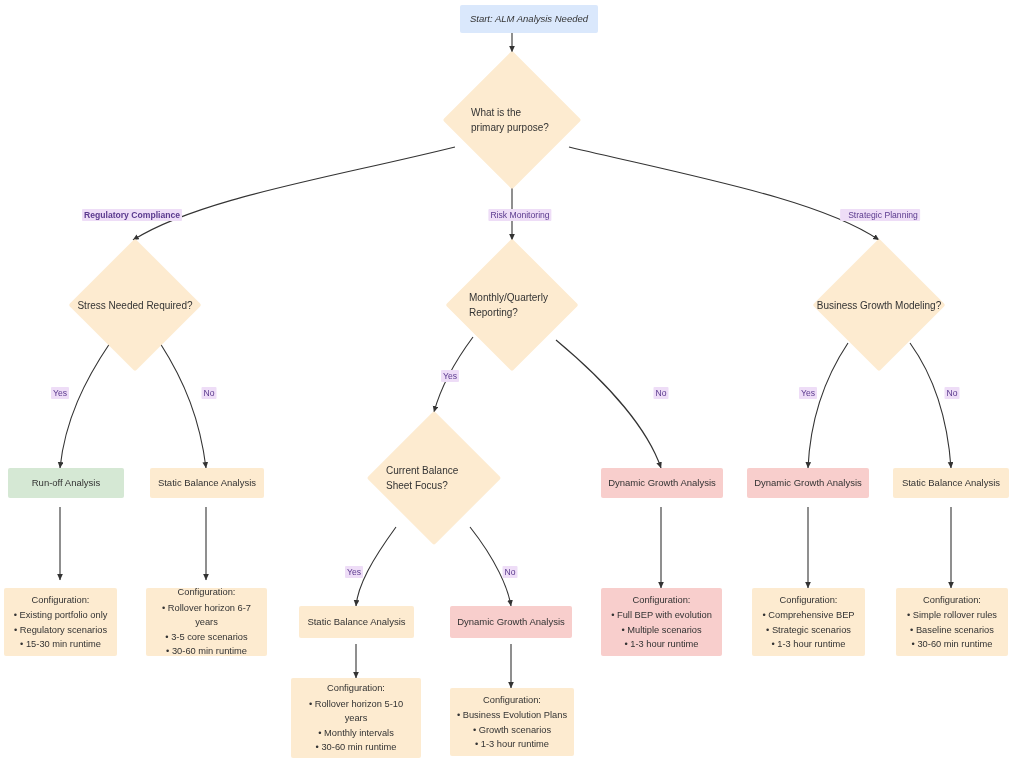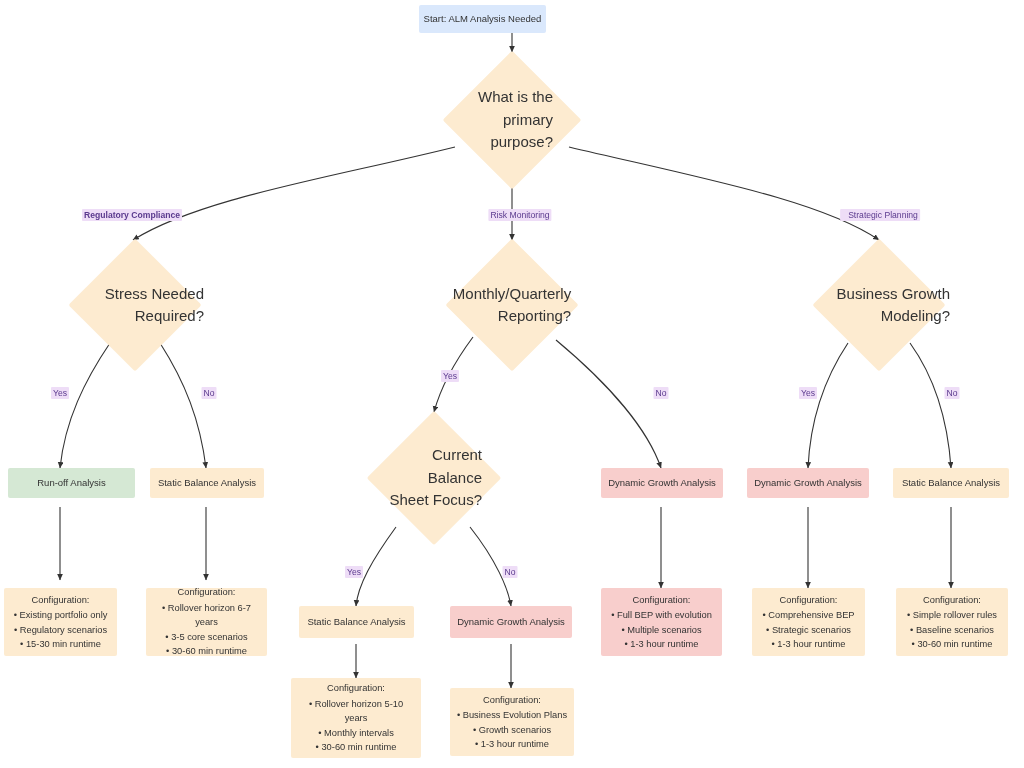--- a/index.html
+++ b/index.html
@@ -61,22 +61,22 @@
     border-radius: 2px;
   }
   .diamond .dlabel {
     position: absolute;
     left: 0; top: 0;
     width: 100%;
     height: 100%;
     display: flex;
     align-items: center;
     justify-content: center;
-    text-align: right;
-    font-size: 15px;
+    text-align: left;
+    font-size: 10px;
     line-height: 1.5;
     color: #333333;
     padding: 0 6px;
     box-sizing: border-box;
   }
   .cfg {
     position: absolute;
     box-sizing: border-box;
     padding: 7px 6px;
     font-size: 9.3px;
@@ -140,21 +140,21 @@
 
       <path d="M661,507 L661,588"></path>
 
       <path d="M848,343 C822,382 810,425 808,468"></path>
       <path d="M910,343 C938,382 948,425 951,468"></path>
       <path d="M808,507 L808,588"></path>
       <path d="M951,507 L951,588"></path>
     </g>
   </svg>
 
-  <div class="node process fill-blue" style="left:419px; top:5px; width:127px; height:28px;">
+  <div class="node process fill-blue" style="left:460px; top:5px; width:138px; height:28px;font-style:italic;">
     <span>Start: ALM Analysis Needed</span>
   </div>
 
   <div class="diamond" style="left:437px; top:52px; width:150px; height:136px;">
     <div class="dshape" style="width:98px; height:98px;"></div>
     <div class="dlabel" style="padding:0 34px;">What is the primary purpose?</div>
   </div>
 
   <div class="diamond" style="left:60px; top:240px; width:150px; height:130px;">
     <div class="dshape" style="width:94px; height:94px;"></div>
@@ -169,21 +169,21 @@
   <div class="diamond" style="left:804px; top:240px; width:150px; height:130px;">
     <div class="dshape" style="width:94px; height:94px;"></div>
     <div class="dlabel" style="padding:0 4px;">Business Growth Modeling?</div>
   </div>
 
   <div class="diamond" style="left:358px; top:412px; width:152px; height:132px;">
     <div class="dshape" style="width:95px; height:95px;"></div>
     <div class="dlabel" style="padding:0 28px;">Current Balance Sheet Focus?</div>
   </div>
 
-  <div class="node process fill-green" style="left:8px; top:468px; width:127px; height:30px;">
+  <div class="node process fill-green" style="left:8px; top:468px; width:116px; height:30px;">
     <span>Run-off Analysis</span>
   </div>
 
   <div class="node process fill-cream" style="left:150px; top:468px; width:114px; height:30px;">
     <span>Static Balance Analysis</span>
   </div>
 
   <div class="node process fill-pink" style="left:601px; top:468px; width:122px; height:30px;">
     <span>Dynamic Growth Analysis</span>
   </div>

